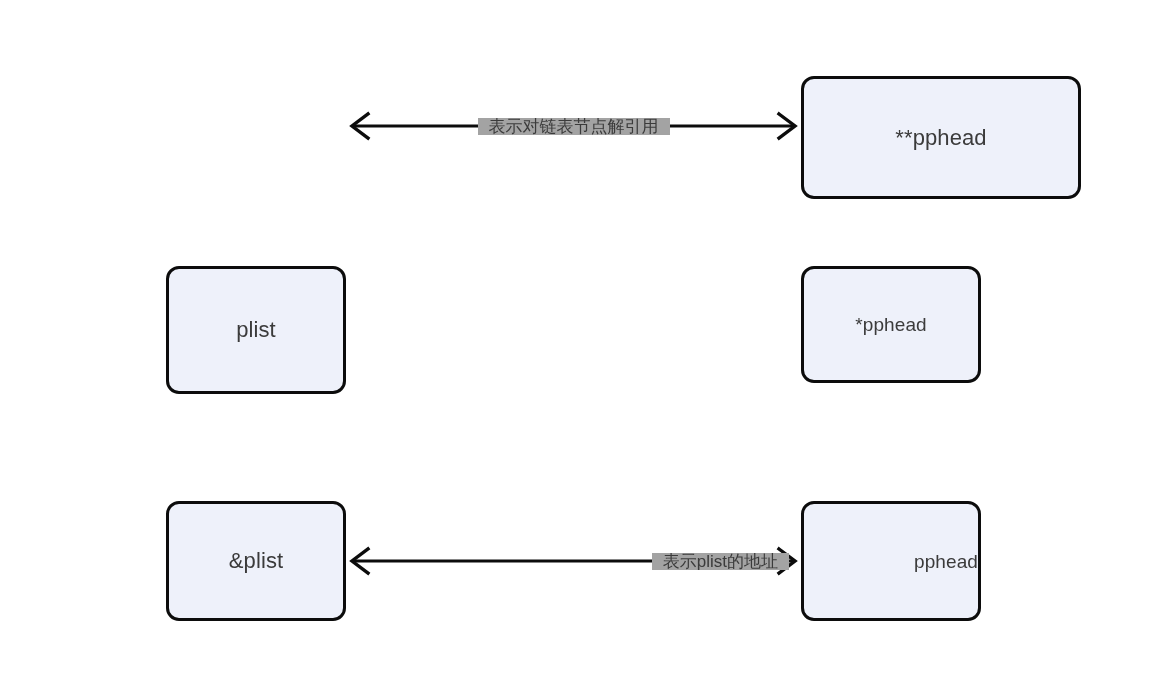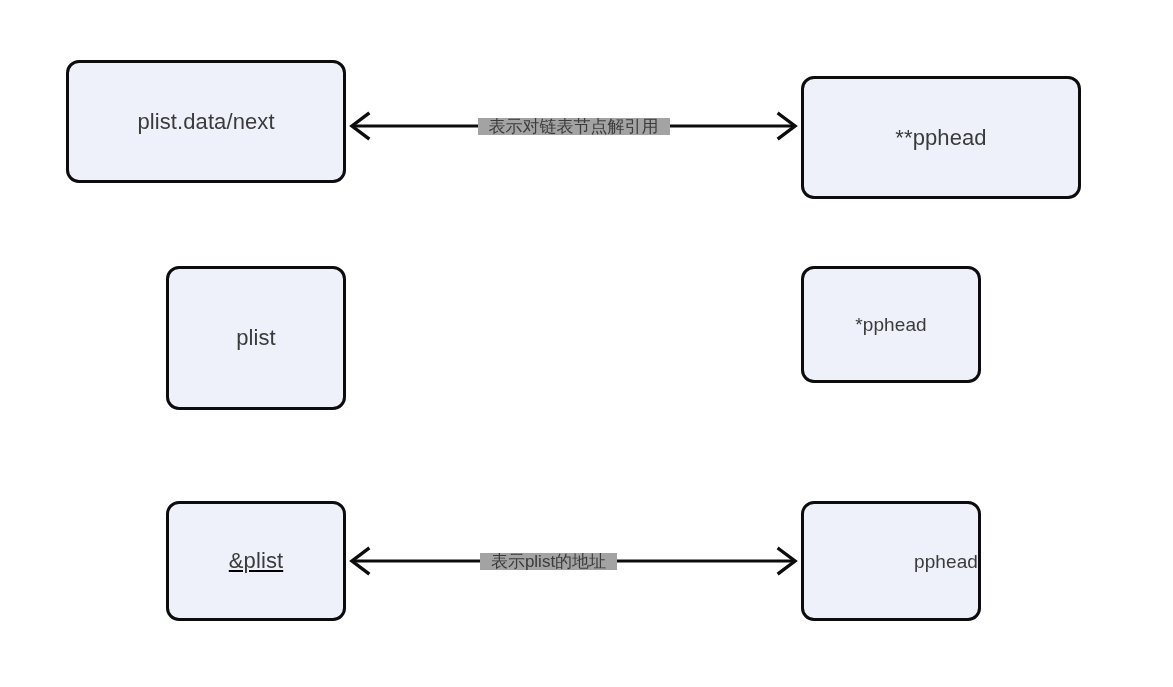--- a/index.html
+++ b/index.html
@@ -58,51 +58,48 @@
     font-size: 17px;
     line-height: 1;
     white-space: nowrap;
   }
 </style>
 </head>
 <body>
 
 <div id="canvas">
 
-  <div class="node" style="left:66px; top:60px; width:280px; height:123px;">
-    <span class="node-label">plist.data/next</span>
-  </div>
 
   <div class="edge" style="left:346px; top:106px; width:455px; height:40px;">
     <svg width="455" height="40" viewBox="0 0 455 40">
       <line x1="6" y1="20" x2="449" y2="20" stroke="#0c0c0c" stroke-width="3"></line>
       <polyline points="22,8 6,20 22,32" fill="none" stroke="#0c0c0c" stroke-width="3.4" stroke-linecap="square" stroke-linejoin="miter"></polyline>
       <polyline points="433,8 449,20 433,32" fill="none" stroke="#0c0c0c" stroke-width="3.4" stroke-linecap="square" stroke-linejoin="miter"></polyline>
     </svg>
     <span class="edge-label">表示对链表节点解引用</span>
   </div>
 
   <div class="node" style="left:801px; top:60px; width:280px; height:123px;margin-top:16px;">
     <span class="node-label">**pphead</span>
   </div>
 
-  <div class="node" style="left:166px; top:266px; width:180px; height:144px;">
+  <div class="node" style="left:166px; top:266px; width:180px; height:128px;">
     <span class="node-label">plist</span>
   </div>
 
 
   <div class="node" style="left:801px; top:266px; width:180px; height:117px;">
     <span class="node-label small">*pphead</span>
   </div>
 
-  <div class="node" style="left:166px; top:501px; width:180px; height:120px;text-decoration:underline;">
+  <div class="node" style="left:166px; top:501px; width:180px; height:120px;">
     <span class="node-label">&amp;plist</span>
   </div>
 
-  <div class="edge" style="left:346px; top:541px; width:405px; height:40px;">
+  <div class="edge" style="left:346px; top:541px; width:443px; height:40px;justify-content:flex-end;">
     <svg width="455" height="40" viewBox="0 0 455 40">
       <line x1="6" y1="20" x2="449" y2="20" stroke="#0c0c0c" stroke-width="3"></line>
       <polyline points="22,8 6,20 22,32" fill="none" stroke="#0c0c0c" stroke-width="3.4" stroke-linecap="square" stroke-linejoin="miter"></polyline>
       <polyline points="433,8 449,20 433,32" fill="none" stroke="#0c0c0c" stroke-width="3.4" stroke-linecap="square" stroke-linejoin="miter"></polyline>
     </svg>
     <span class="edge-label">表示plist的地址</span>
   </div>
 
   <div class="node" style="left:801px; top:501px; width:180px; height:120px;justify-content:flex-end;">
     <span class="node-label small">pphead</span>

